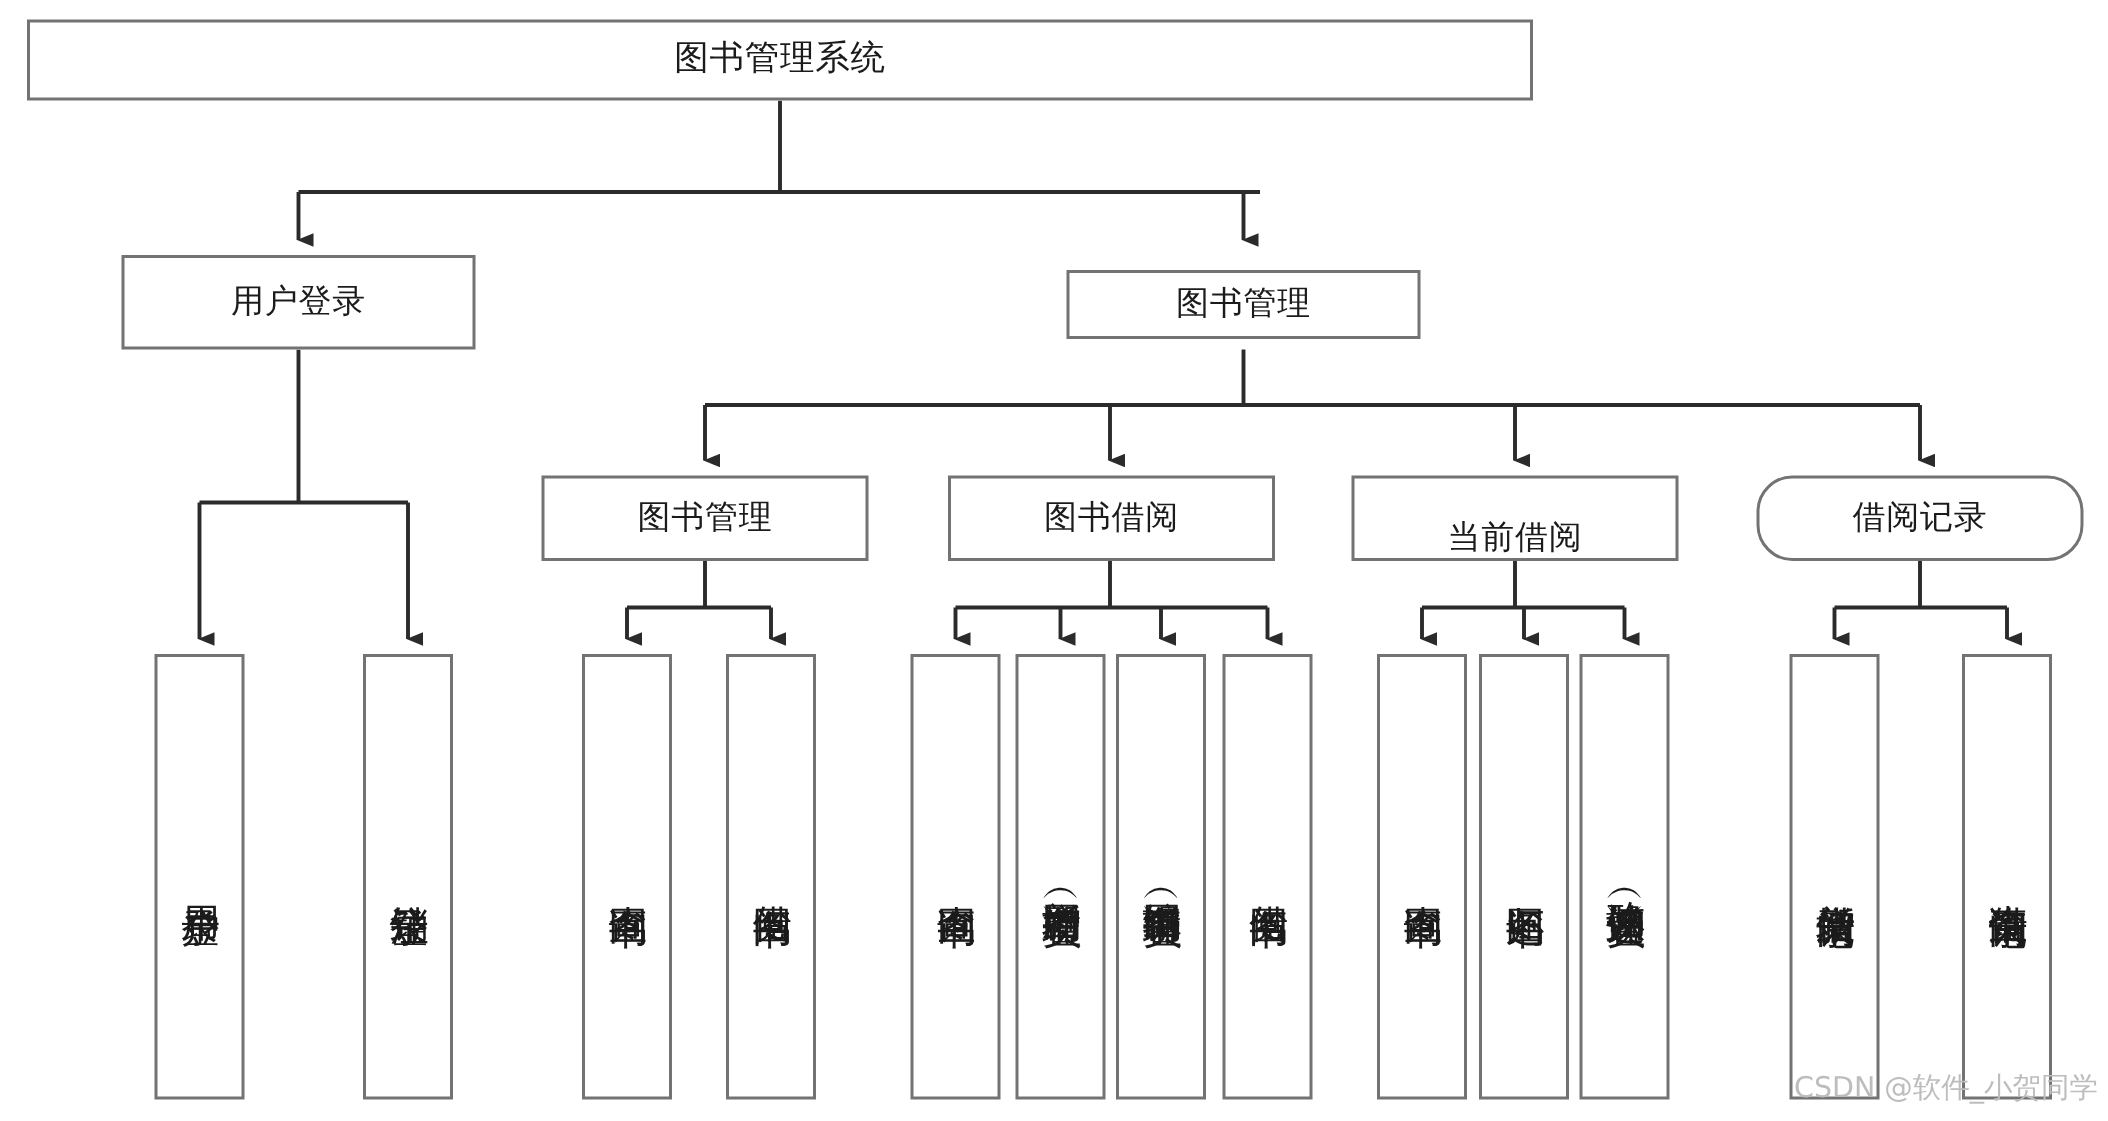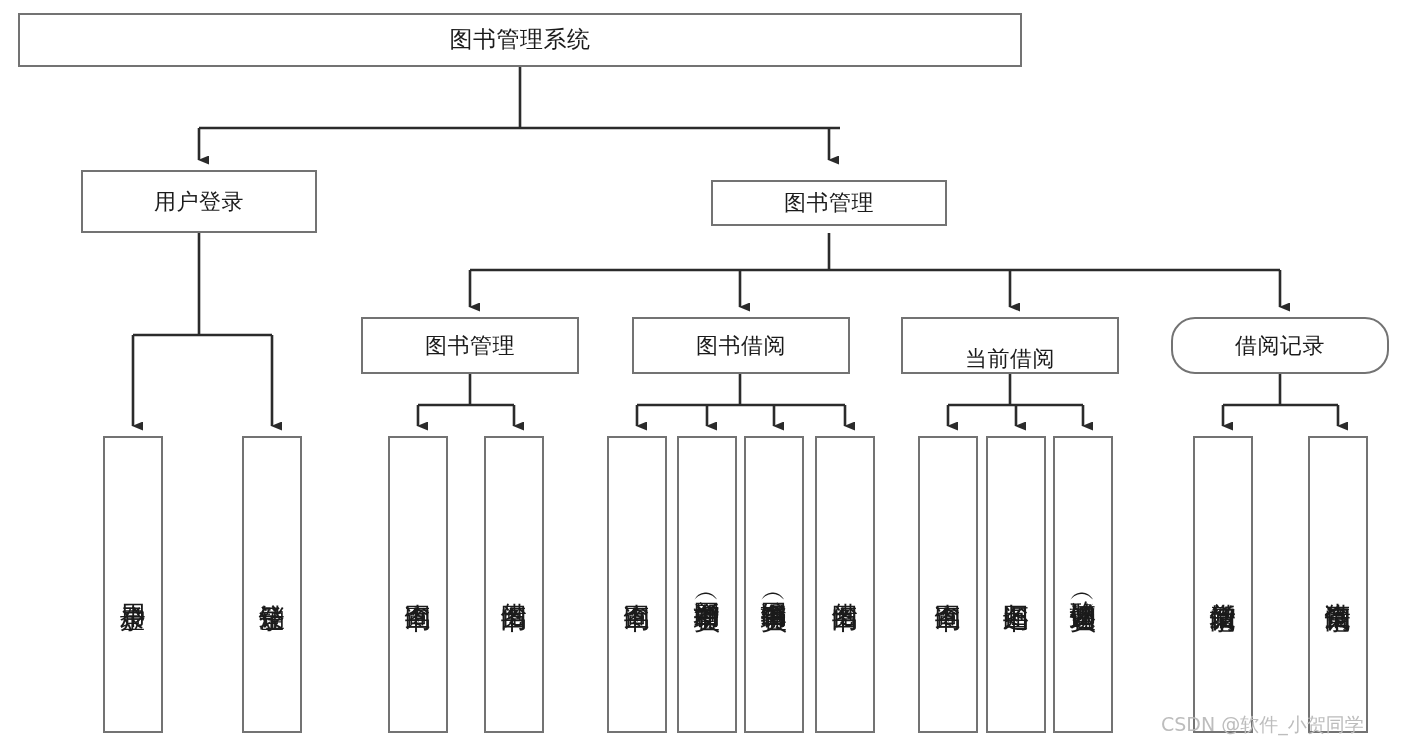--- a/index.html
+++ b/index.html
@@ -57,27 +57,26 @@
   .node.vert .label {
     writing-mode: vertical-rl;
     text-orientation: upright;
     font-size: 26px;
     line-height: 1.02;
     letter-spacing: 1px;
     max-height: 100%;
   }
   .watermark {
     position: absolute;
-    left: 1147px;
+    left: 1196px;
     top: 712px;
     font-size: 19px;
     color: #bdbdbd;
     white-space: nowrap;
     font-family: "DejaVu Sans", "Liberation Sans", sans-serif;
-    padding-left: 14px;
   }
 </style>
 </head>
 <body>
 
 <div id="canvas">
 
   <svg id="edges" viewBox="0 0 1405 747" xmlns="http://www.w3.org/2000/svg">
     <defs>
       <marker id="arrow" markerWidth="9" markerHeight="11" refX="4.5" refY="10" orient="auto" markerUnits="userSpaceOnUse">

